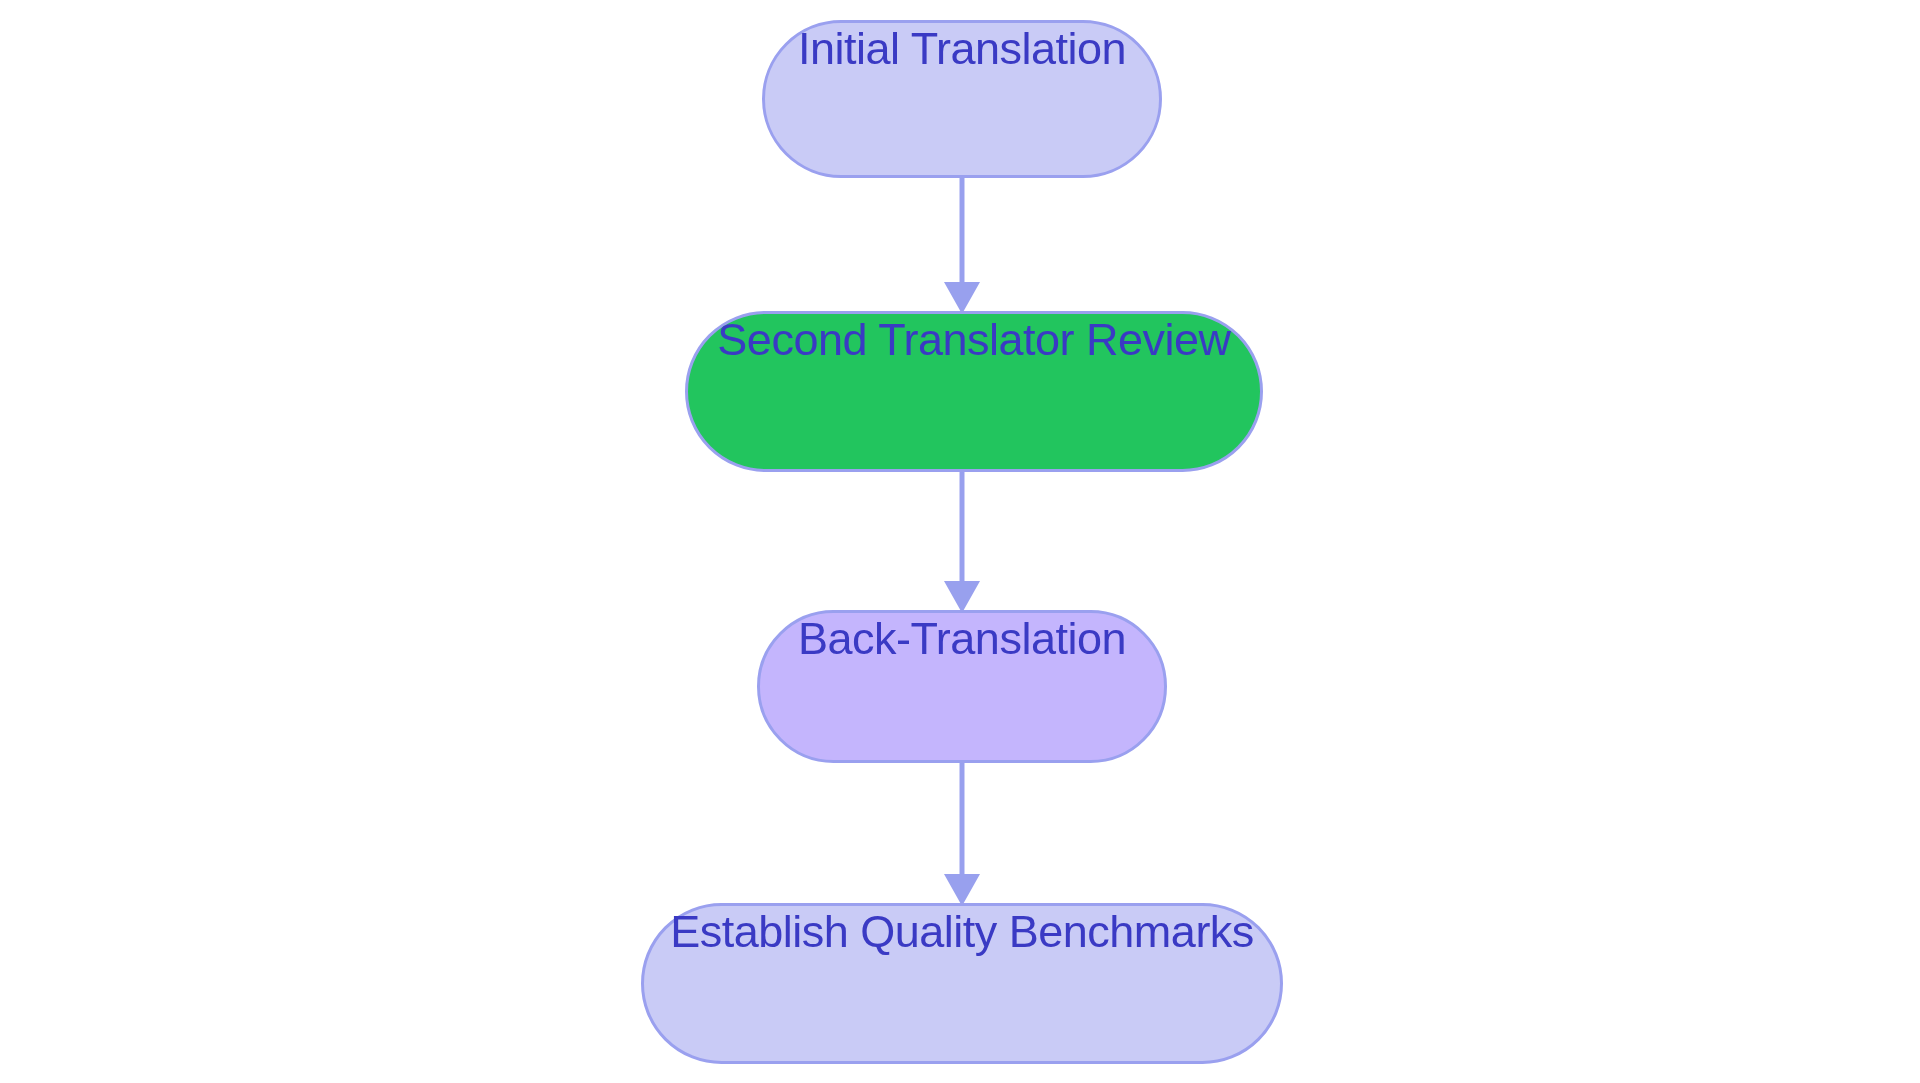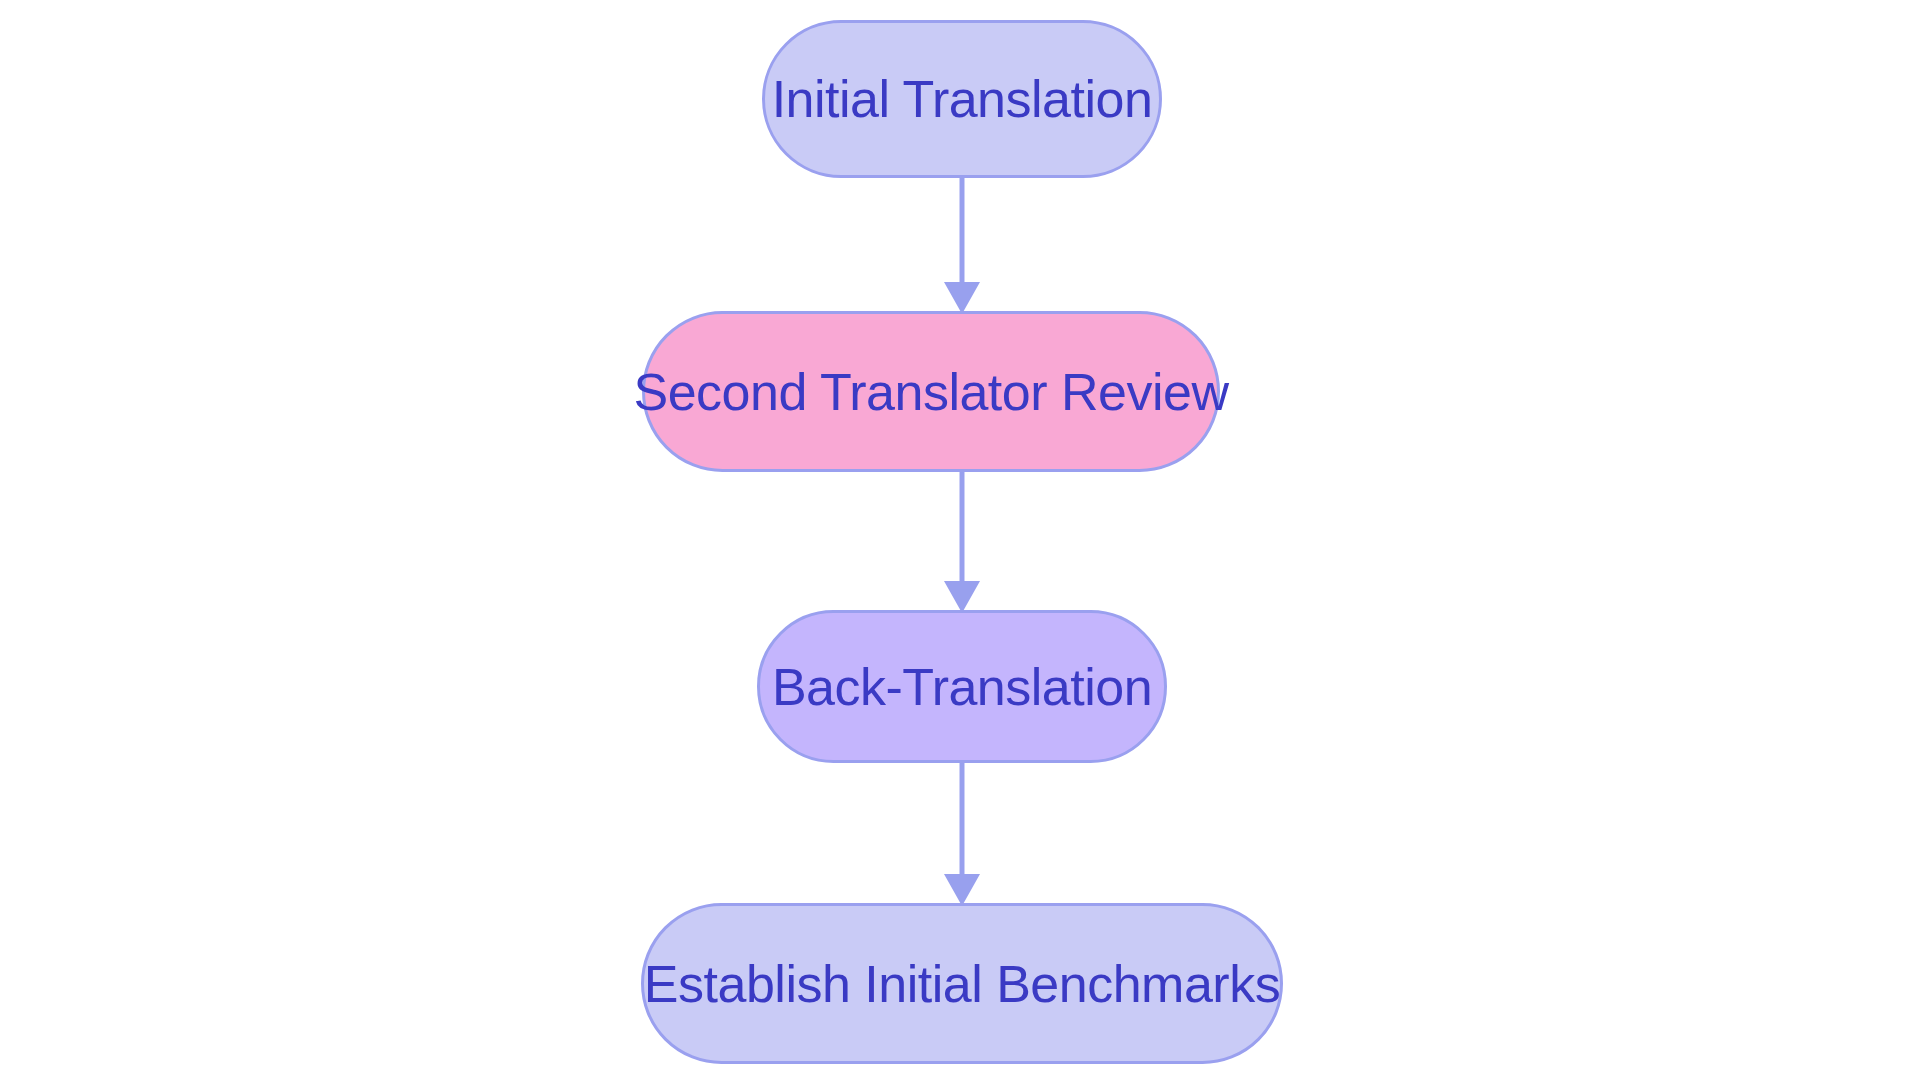--- a/index.html
+++ b/index.html
@@ -19,27 +19,27 @@
     position: absolute;
     left: 0;
     top: 0;
     width: 100%;
     height: 100%;
     pointer-events: none;
   }
   .flow-node {
     position: absolute;
     display: flex;
-    align-items: center;
+    align-items: flex-start;
     justify-content: center;
     box-sizing: border-box;
     border-style: solid;
     border-width: 3px;
     white-space: nowrap;
-    font-size: 52px;
+    font-size: 45px;
     letter-spacing: -0.5px;
     font-weight: 400;
   }
   .flow-node .node-label {
     display: block;
     text-align: center;
   }
 </style>
 </head>
 <body>
@@ -49,22 +49,22 @@
       <line x1="962" y1="176" x2="962" y2="284" stroke="#98a0ee" stroke-width="5"></line>
       <polygon points="944,282 980,282 962,314" fill="#98a0ee"></polygon>
       <line x1="962" y1="470" x2="962" y2="583" stroke="#98a0ee" stroke-width="5"></line>
       <polygon points="944,581 980,581 962,613" fill="#98a0ee"></polygon>
       <line x1="962" y1="761" x2="962" y2="876" stroke="#98a0ee" stroke-width="5"></line>
       <polygon points="944,874 980,874 962,906" fill="#98a0ee"></polygon>
     </svg>
 <div class="flow-node" style="left: 762px; top: 20px; width: 400px; height: 158px; border-radius: 79px; background: rgb(201, 203, 246); border-color: rgb(154, 160, 239); color: rgb(58, 58, 196);">
     <span class="node-label">Initial Translation</span>
   </div>
-    <div class="flow-node" style="left: 642px; top: 311px; width: 578px; height: 161px; border-radius: 80.5px; background: #f9a8d4; border-color: rgb(154, 160, 239); color: rgb(58, 58, 196);">
+    <div class="flow-node" style="left: 685px; top: 311px; width: 578px; height: 161px; border-radius: 80.5px; background: #22c55e; border-color: rgb(154, 160, 239); color: rgb(58, 58, 196);">
     <span class="node-label">Second Translator Review</span>
   </div>
     <div class="flow-node" style="left: 757px; top: 610px; width: 410px; height: 153px; border-radius: 76.5px; background: #c4b5fd; border-color: rgb(154, 160, 239); color: rgb(58, 58, 196);">
     <span class="node-label">Back-Translation</span>
   </div>
     <div class="flow-node" style="left: 641px; top: 903px; width: 642px; height: 161px; border-radius: 80.5px; background: rgb(201, 203, 246); border-color: rgb(154, 160, 239); color: rgb(58, 58, 196);">
-    <span class="node-label">Establish Initial Benchmarks</span>
+    <span class="node-label">Establish Quality Benchmarks</span>
   </div>
   </div>
 
 </body></html>

